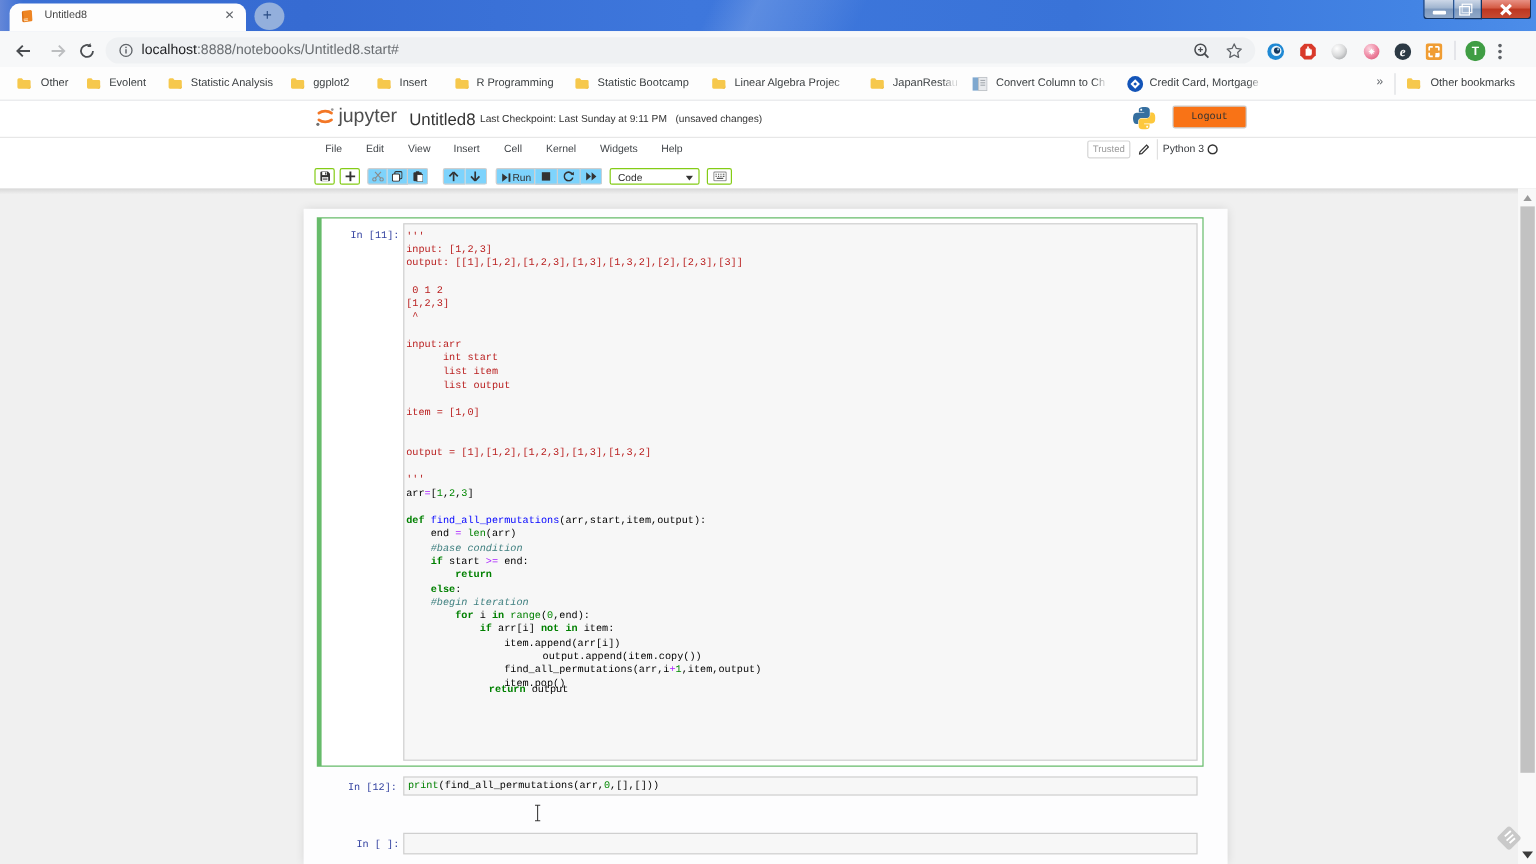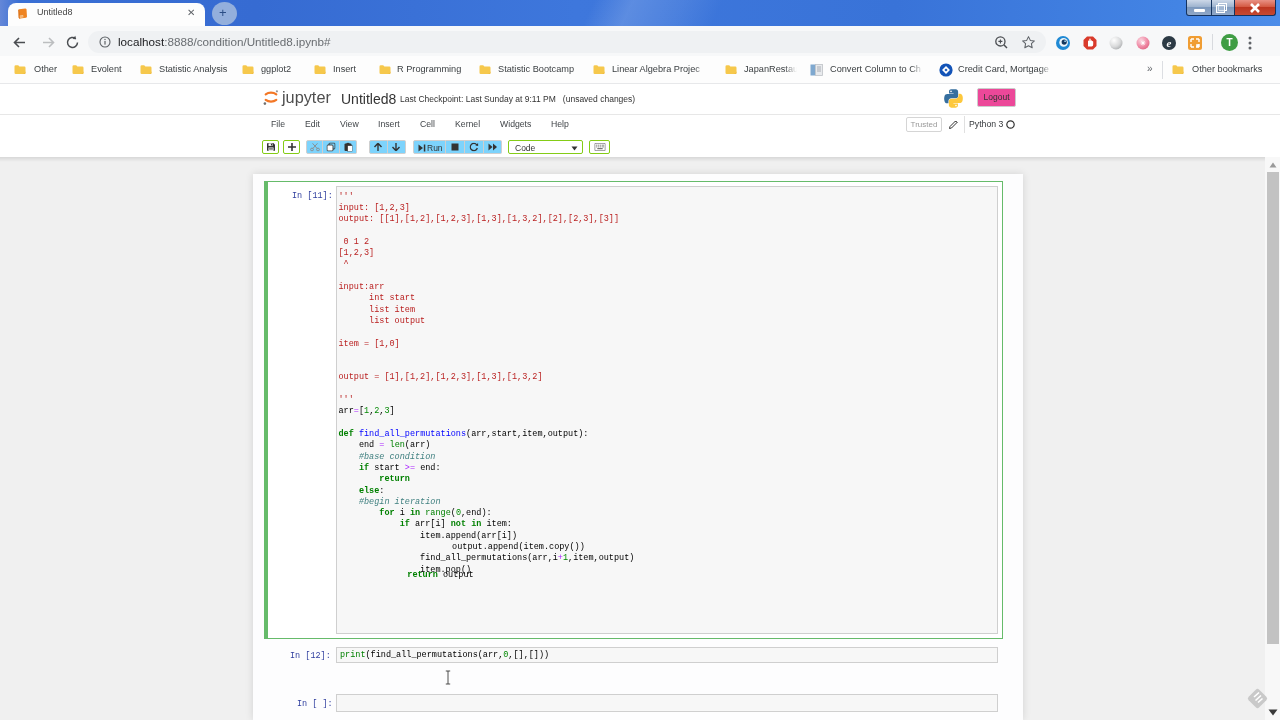--- a/index.html
+++ b/index.html
@@ -32,21 +32,21 @@
 
 
 #bookmarks { left:0; top:56px; width:1280px; height:28px; background:#fdfdfd; border-bottom:1px solid #e7e8ea; }
 .bm { position:absolute; top:63.5px; font-size:9.2px; color:#3c4043; }
 
 
 #jheader { left:0; top:85px; width:1280px; height:30px; background:#fff; border-bottom:1px solid #e7e7e7; }
 #jlogotext { left:282px; top:88px; font-size:16.3px; color:#4e4e4e; }
 #jtitle { left:341px; top:90.5px; font-size:14px; color:#333; }
 #jcheckpoint { left:400px; top:94px; font-size:8.5px; color:#333; }
-#logoutbtn { left:977px; top:88px; width:39px; height:19px; border:1px solid #cccccc; border-radius:2px; background:#ec4899; font-size:8.5px; color:#333; text-align:center; line-height:17px; }
+#logoutbtn { left:977px; top:88px; width:62px; height:19px; border:1px solid #cccccc; border-radius:2px; background:#f97316; font-size:8.5px; color:#333; text-align:center; line-height:17px;font-family:Liberation Mono, monospace; }
 
 
 #jmenu { left:0; top:115px; width:1280px; height:21px; background:#fff; }
 .menuitem { position:absolute; top:119px; font-size:8.7px; color:#414549; }
 #trusted { left:906px; top:117px; width:36px; height:15px; border:1px solid #d5d5d5; border-radius:2px; font-size:8px; color:#999; text-align:center; line-height:13px; }
 #kernelind { position:absolute; top:119px; font-size:8.7px; color:#36393d; }
 
 
 #jtoolbar { left:0; top:136px; width:1280px; height:21px; background:#fff; }
 .tbtn { position:absolute; top:139.5px; height:14.5px; border:1px solid #84cc16; border-radius:2px; background:#fff;text-align:center; }
@@ -129,21 +129,21 @@
       </svg>
     </div>
   <div class="abs" id="omnibox"></div>
   <div class="abs" style="left:99px;top:36px;">
       <svg width="12" height="12" viewBox="0 0 12 12">
         <circle cx="6" cy="6" r="5" stroke="#5f6368" stroke-width="1.1" fill="none"></circle>
         <rect x="5.4" y="5" width="1.2" height="3.6" fill="#5f6368"></rect>
         <rect x="5.4" y="2.9" width="1.2" height="1.2" fill="#5f6368"></rect>
       </svg>
     </div>
-  <div class="abs" id="urltext">localhost<span class="dim">:8888/condition/Untitled8.ipynb#</span></div>
+  <div class="abs" id="urltext">localhost<span class="dim">:8888/notebooks/Untitled8.start#</span></div>
   <div class="abs" style="left:994px;top:35px;">
       <svg width="15" height="15" viewBox="0 0 15 15">
         <circle cx="6.4" cy="6.4" r="4.6" stroke="#4a4d51" stroke-width="1.3" fill="none"></circle>
         <path d="M9.8 9.8 L13 13" stroke="#4a4d51" stroke-width="1.5"></path>
         <path d="M6.4 4.4 V8.4 M4.4 6.4 H8.4" stroke="#4a4d51" stroke-width="1.1"></path>
       </svg>
     </div>
   <div class="abs" style="left:1021px;top:35px;">
       <svg width="15" height="15" viewBox="0 0 15 15">
         <path d="M7.5 1.6 L9.3 5.4 L13.4 5.9 L10.4 8.7 L11.2 12.8 L7.5 10.8 L3.8 12.8 L4.6 8.7 L1.6 5.9 L5.7 5.4 Z" stroke="#5f6368" stroke-width="1.05" fill="none" stroke-linejoin="round"></path>

